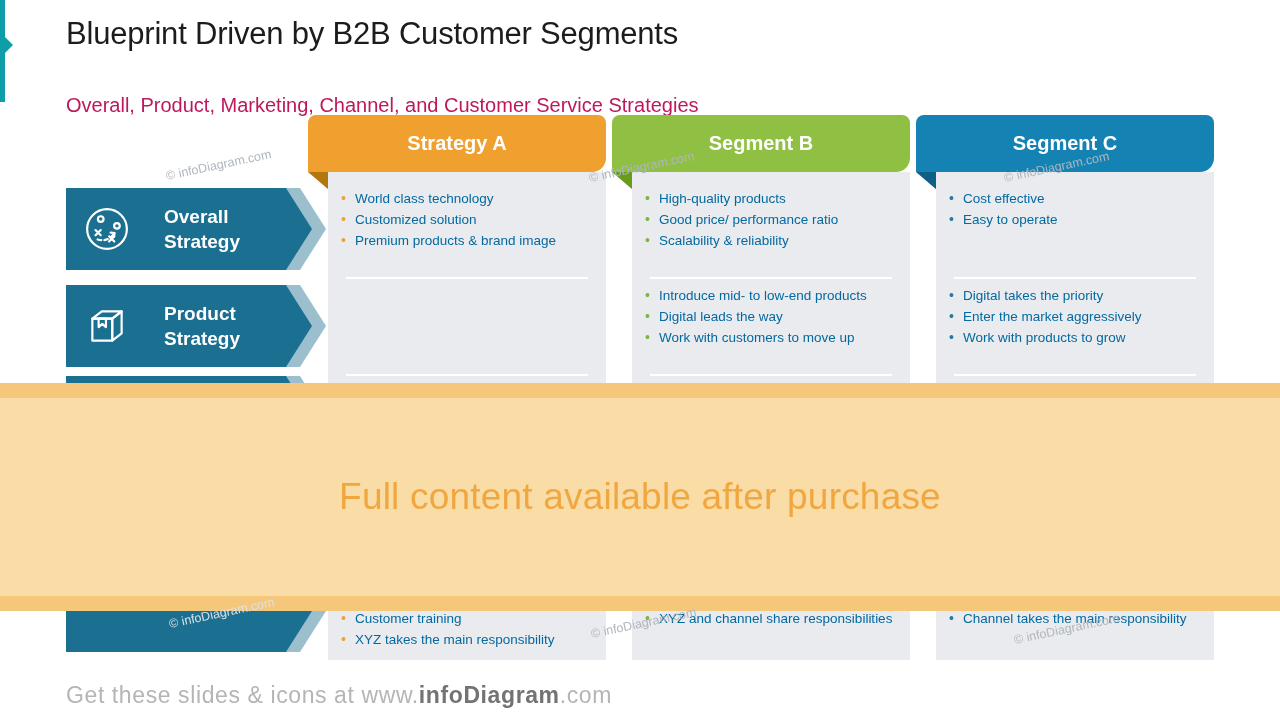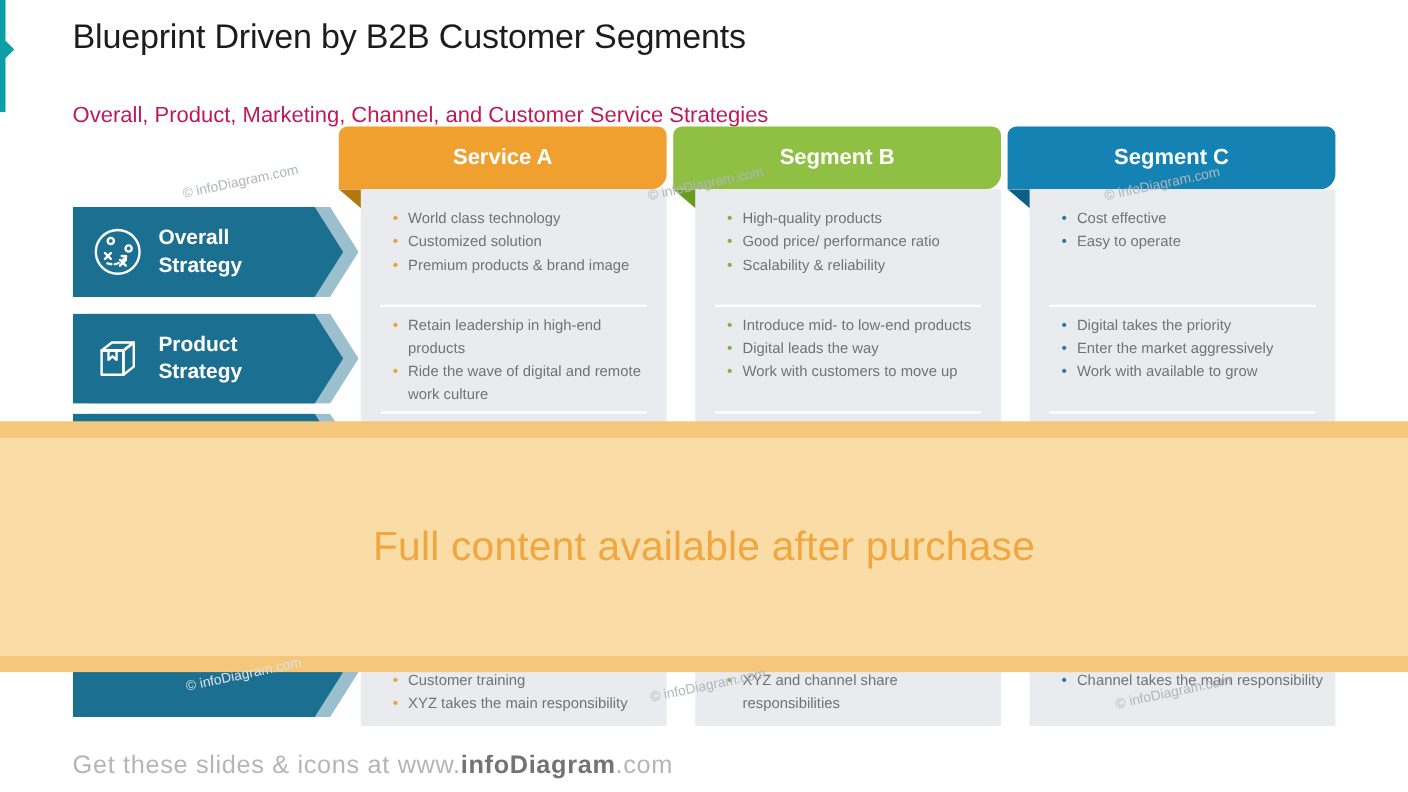--- a/index.html
+++ b/index.html
@@ -23,33 +23,33 @@
     position:absolute;left:0;top:57px;width:21px;height:18px;
     background:var(--fold);
     clip-path:polygon(0 0,100% 0,100% 100%);
   }
   .panel{
     position:absolute;left:20px;top:57px;width:278px;height:488px;
     background:#E9EBEE;
   }
   .divider{position:absolute;left:18px;right:18px;height:2px;background:#ffffff;}
   .d1{top:105px}.d2{top:202px}
-  .bullets{position:absolute;left:16px;right:0;margin:0;padding:0;list-style:none;
-    font-size:13.5px;line-height:21px;color:#737373;}
+  .bullets{position:absolute;left:0;right:0;margin:0;padding:0;list-style:none;
+    font-size:13.5px;line-height:21px;color:#0369a1;}
   .b-top{top:16px}.b-mid{top:113px}.b-bot{top:436px}
   .bullets li{position:relative;padding:0 10px 0 27px;}
   .bullets li::before{content:"•";position:absolute;left:13px;top:0;color:var(--bullet);font-size:14px;}
   
   .row-arrow{position:absolute;left:66px;width:262px;height:82px;}
   .chev-back,.arrow-body{
     position:absolute;top:0;width:246px;height:82px;
     clip-path:polygon(0 0,calc(100% - 26px) 0,100% 50%,calc(100% - 26px) 100%,0 100%);
   }
   .chev-back{left:14px;background:#9CBFCE;}
-  .arrow-body{left:0;background:#1B6F91;display:flex;align-items:center;}
+  .arrow-body{left:0;background:#1B6F91;display:flex;align-items:center;gap:20px;}
   .row-icon{margin-left:18px;flex:0 0 auto;}
   .row-label{margin-left:14px;width:126px;color:#fff;font-size:19px;font-weight:bold;line-height:1.32;}
   .row-service .arrow-body{align-items:flex-start;padding-bottom:9px;box-sizing:border-box;}
   .row-service .row-label{margin-bottom:3px;}
   
   .overlay{
     position:absolute;left:0;top:383px;width:1280px;height:228px;z-index:10;
     display:flex;align-items:center;justify-content:center;
   }
   .overlay-text{font-size:37px;font-weight:300;letter-spacing:0.2px;}
@@ -120,33 +120,29 @@
         <rect x="6" y="9" width="26" height="19" rx="2.5"></rect>
         <path d="M13,14.5 L22,22.5"></path>
         <circle cx="30" cy="27" r="6"></circle>
         <path d="M34.5,31.5 L40,37"></path>
       </svg>
       <div class="row-label">Service</div>
     </div>
   </div>
 
   <div class="col" style="left: 308px; --seg: #F0A02F; --fold: #B3770F; --bullet: #E8A33D;">
-    <div class="seg-header">Service A</div>
+    <div class="seg-header">Strategy A</div>
     <div class="fold"></div>
     <div class="panel">
       <ul class="bullets b-top">
           <li>World class technology</li>
           <li>Customized solution</li>
           <li>Premium products &amp; brand image</li>
         </ul>
       <div class="divider d1"></div>
-      <ul class="bullets b-mid">
-          <li>Retain leadership in high-end products</li>
-          <li>Ride the wave of digital and remote work culture</li>
-        </ul>
       <div class="divider d2"></div>
       <ul class="bullets b-bot">
           <li>Customer training</li>
           <li>XYZ takes the main responsibility</li>
         </ul>
     </div>
   </div>
 
   <div class="col" style="left: 612px; --seg: #8FC043; --fold: #699B1E; --bullet: #7FB441;">
     <div class="seg-header">Segment B</div>
@@ -175,21 +171,21 @@
     <div class="fold"></div>
     <div class="panel">
       <ul class="bullets b-top">
           <li>Cost effective</li>
           <li>Easy to operate</li>
         </ul>
       <div class="divider d1"></div>
       <ul class="bullets b-mid">
           <li>Digital takes the priority</li>
           <li>Enter the market aggressively</li>
-          <li>Work with available to grow</li>
+          <li>Work with products to grow</li>
         </ul>
       <div class="divider d2"></div>
       <ul class="bullets b-bot">
           <li>Channel takes the main responsibility</li>
         </ul>
     </div>
   </div>
 
   <div class="overlay" style="background: linear-gradient(rgb(245, 199, 123) 0px, rgb(245, 199, 123) 15px, rgb(250, 220, 166) 15px, rgb(250, 220, 166) calc(100% - 15px), rgb(245, 199, 123) calc(100% - 15px), rgb(245, 199, 123) 100%);">
     <div class="overlay-text" style="color: rgb(241, 167, 63);">Full content available after purchase</div>

